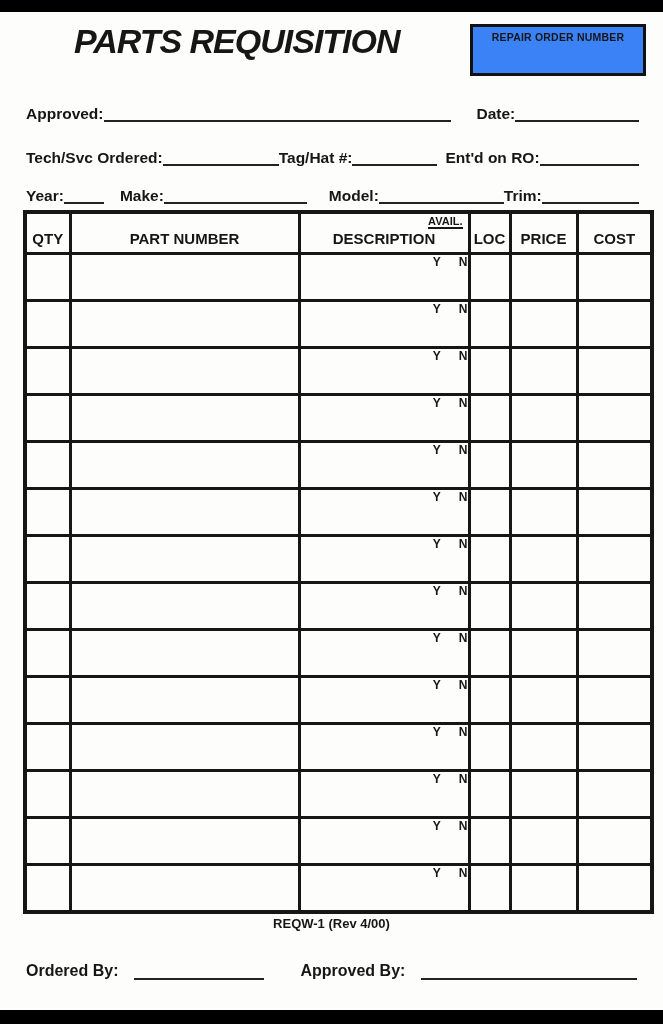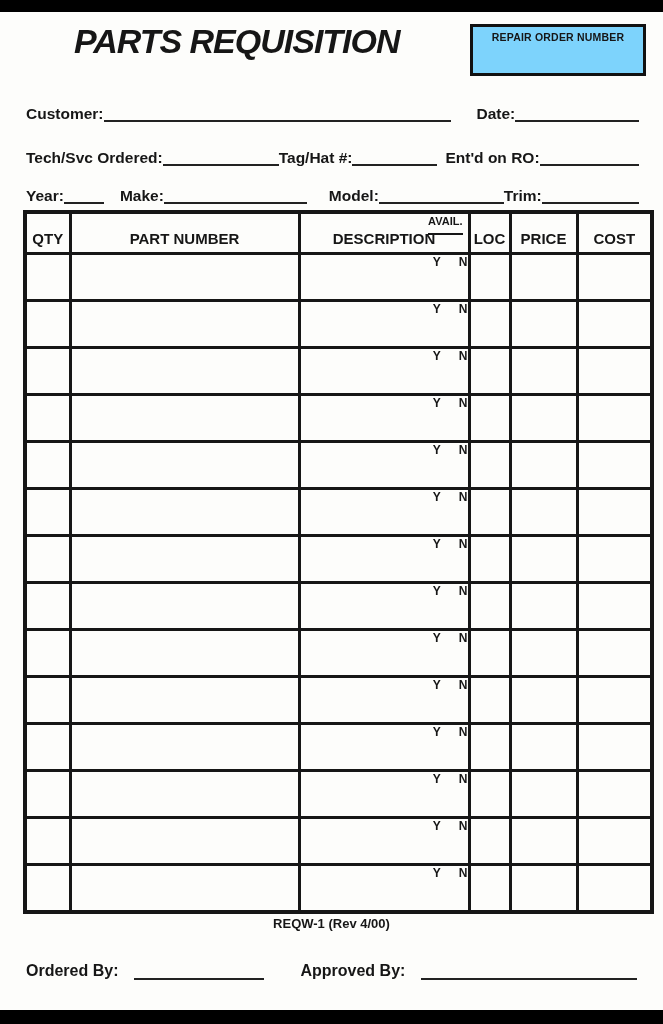--- a/index.html
+++ b/index.html
@@ -12,21 +12,21 @@
   .scan-bar.top{top:0;height:12px;}
   .scan-bar.bottom{bottom:0;height:14px;}
 
   .form-title{
     position:absolute;left:74px;top:22px;
     font-size:34px;font-weight:bold;font-style:italic;
     letter-spacing:-1px;white-space:nowrap;
   }
   .ro-box{
     position:absolute;left:470px;top:24px;width:170px;height:46px;
-    border:3px solid #111;text-align:center;background:#7dd3fc;
+    border:3px solid #111;text-align:center;background:#3b82f6;
   }
   .ro-box .ro-label{
     display:inline-block;margin-top:4px;
     font-size:10.5px;font-weight:bold;letter-spacing:.2px;
   }
 
   .frow{
     position:absolute;left:26px;right:24px;height:20px;
     display:flex;align-items:flex-end;
   }
@@ -45,21 +45,21 @@
     border:4px solid #161616;background:transparent;
   }
   table.parts th,table.parts td{border:3px solid #161616;padding:0;}
   table.parts th{
     height:33px;font-size:15px;font-weight:bold;text-align:center;
     vertical-align:bottom;padding-bottom:5px;border-bottom:3px solid #161616;
   }
   th.th-desc{position:relative;}
   th.th-desc .avail{
     position:absolute;top:1px;right:5px;font-size:11px;font-weight:bold;
-    border-bottom:2px solid #161616;line-height:12px;padding-bottom:6px;
+    border-bottom:2px solid #161616;line-height:12px;padding-bottom:0;
   }
   table.parts td{height:44px;vertical-align:top;}
   td.c-desc{text-align:right;padding:4px 9px 0 0;font-size:12px;font-weight:bold;}
   td.c-desc .yn-n{margin-left:15px;}
 
   .form-footer{
     position:absolute;left:25px;right:25px;top:916px;
     display:flex;justify-content:center;
     font-size:13px;font-weight:bold;white-space:nowrap;
   }
@@ -77,21 +77,21 @@
 
   <div class="scan-bar top"></div>
 
   <div class="form-title">PARTS REQUISITION</div>
 
   <div class="ro-box">
     <span class="ro-label">REPAIR ORDER NUMBER</span>
   </div>
 
   <div class="frow r1">
-    <span class="lbl">Customer:</span>
+    <span class="lbl">Approved:</span>
     <i class="line w347"></i>
     <span class="lbl ml26">Date:</span>
     <i class="line fill"></i>
   </div>
 
   <div class="frow r2">
     <span class="lbl">Tech/Svc Ordered:</span>
     <i class="line w116"></i>
     <span class="lbl ml14">Tag/Hat #:</span>
     <i class="line w85"></i>

